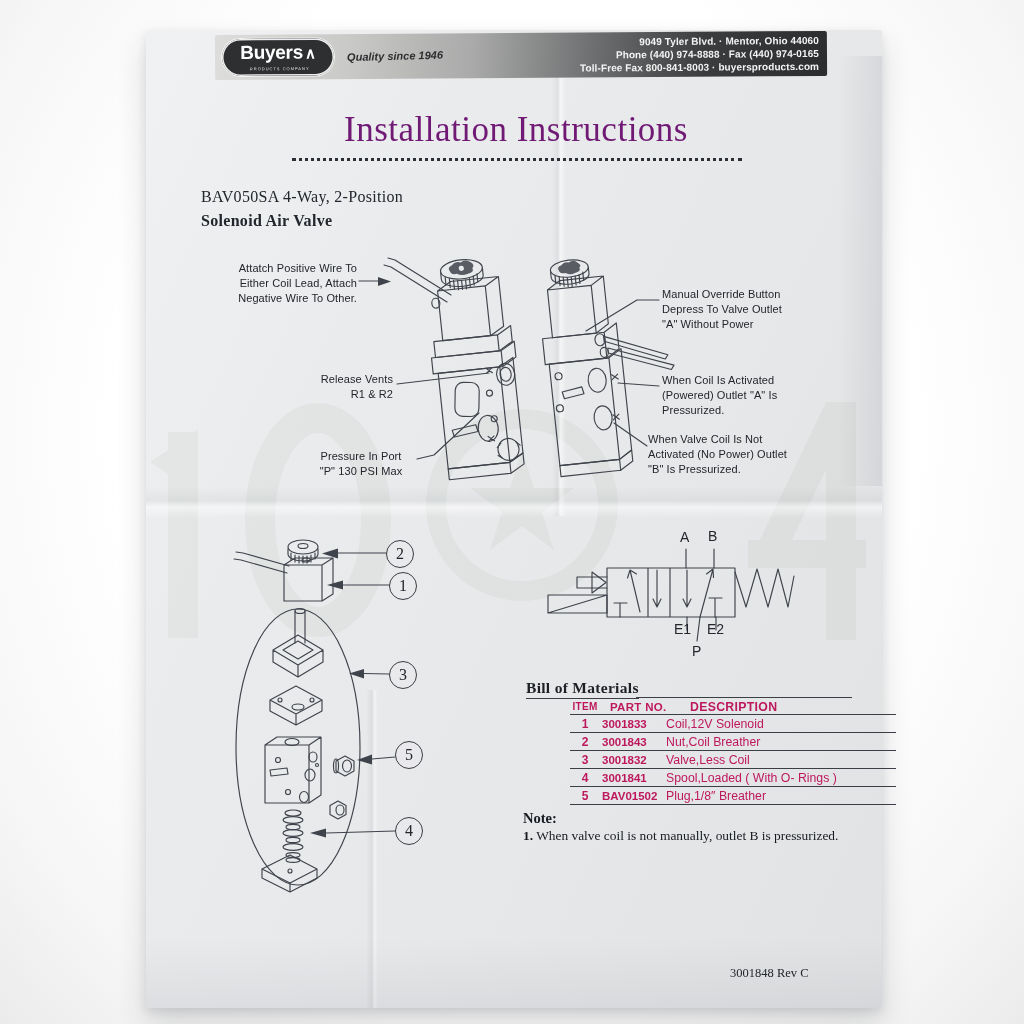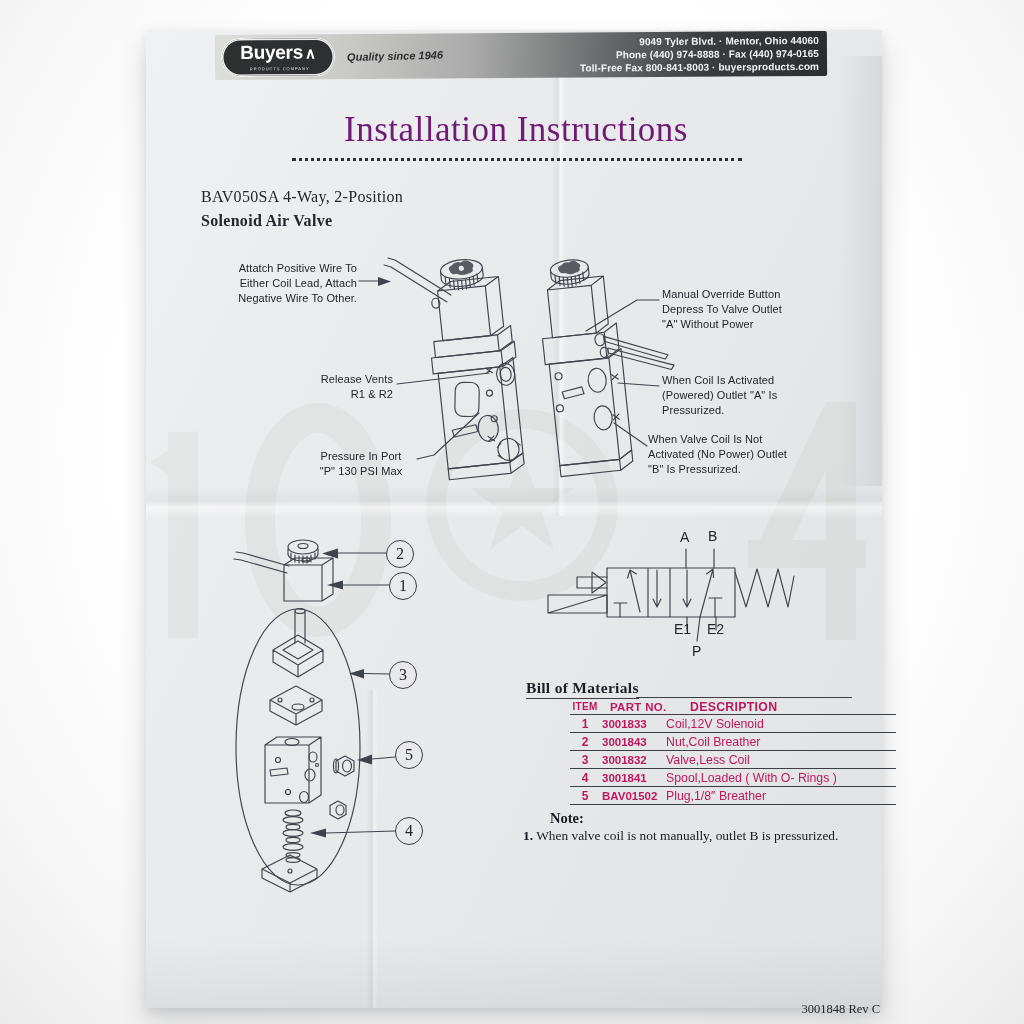--- a/index.html
+++ b/index.html
@@ -83,25 +83,25 @@
   .head .c2{padding-left:10px;}
   .head .c3{padding-left:18px;}
   .bom-row .c1{font-size:12px;font-weight:bold;}
   .bom-row .c2{font-size:11.5px;font-weight:bold;}
   .bom-row .c3{font-size:12.3px;}
   .bom-row.head .c1{font-size:10px;}
 
   
   .notes{position:absolute;left:523px;top:809px;width:362px;font-family:"Liberation Serif",serif;
     font-size:13.4px;line-height:18.4px;color:#171a21;}
-  .notes .nlabel{font-weight:bold;font-size:14.5px;display:block;margin-left:27px;}
+  .notes .nlabel{font-weight:bold;font-size:14.5px;display:block;}
   .notes p{margin:0;}
   .notes b{font-weight:bold;}
 
-  .footer-rev{position:absolute;left:730px;top:1002px;width:150px;text-align:right;
+  .footer-rev{position:absolute;left:730px;top:966px;width:150px;text-align:left;
     font-family:"Liberation Serif",serif;font-size:12.5px;color:#22252b;}
 
   svg.layer{position:absolute;left:0;top:0;pointer-events:none;}
   .ink{stroke:#3f434b;fill:none;stroke-width:1.15;stroke-linejoin:round;stroke-linecap:round;}
   .inkfill{fill:#3f434b;stroke:none;}
 </style>
 </head>
 <body>
 
 <div class="stage">

